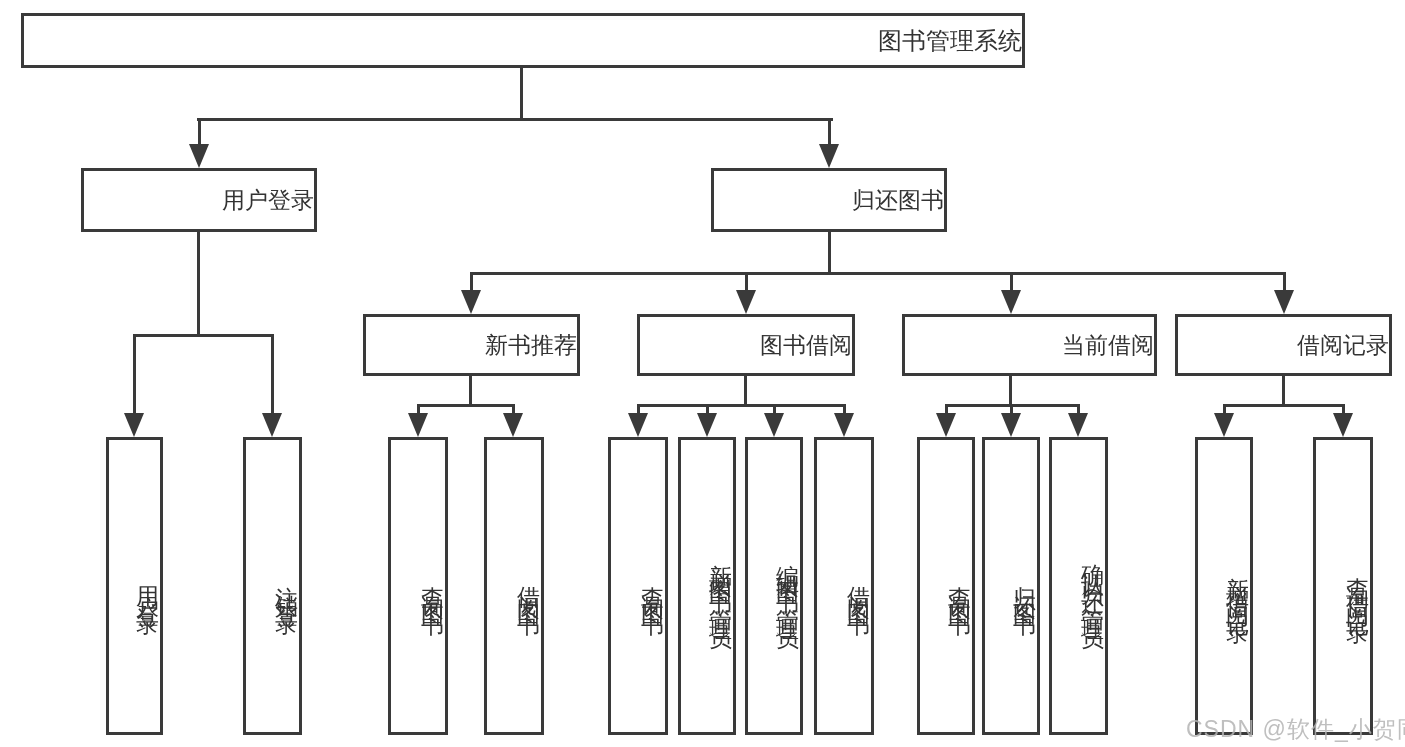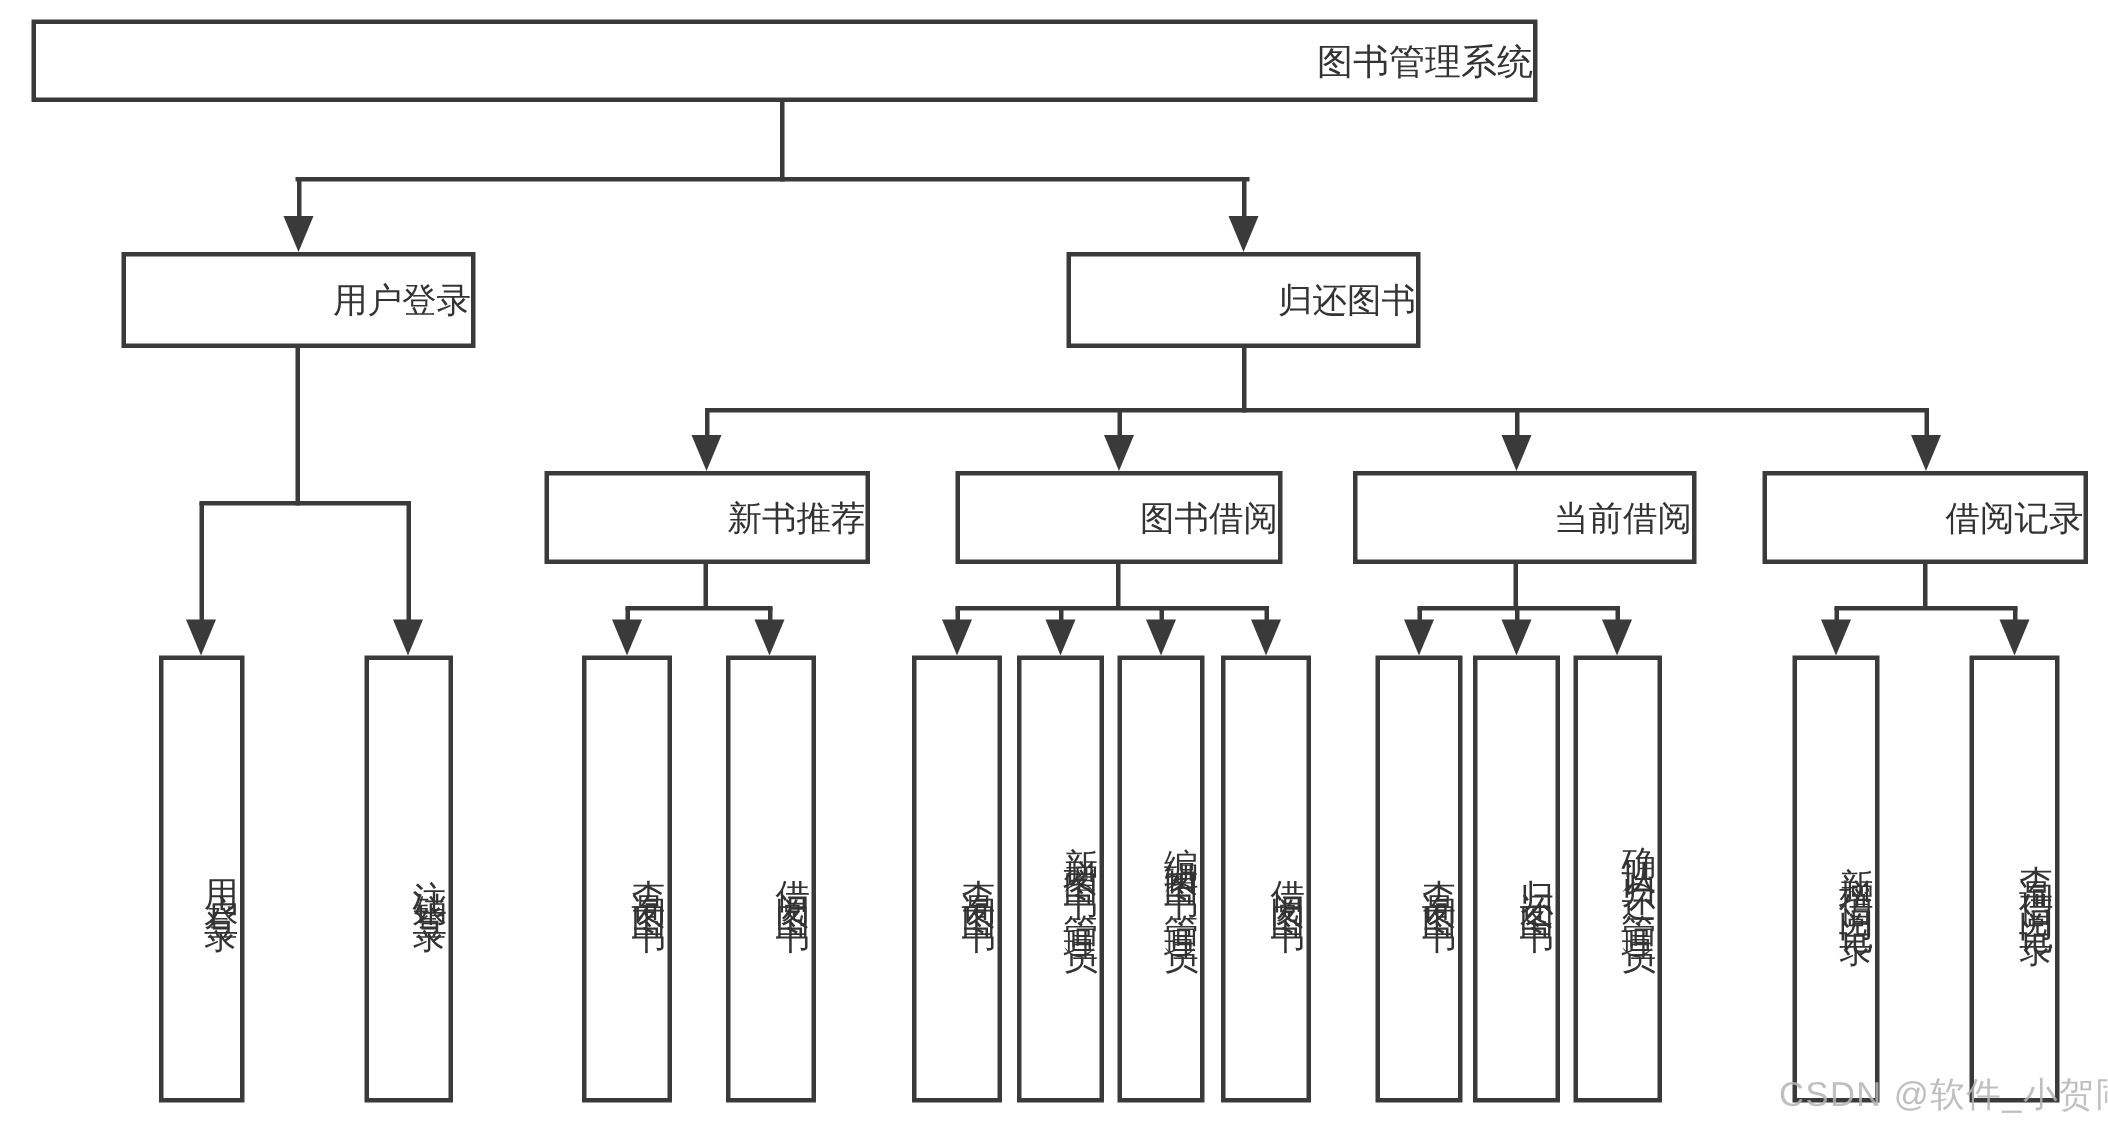--- a/index.html
+++ b/index.html
@@ -53,21 +53,21 @@
   <div class="node" style="left:711px;top:168px;width:236px;height:64px">
     <span>归还图书</span>
   </div>
 
   <div class="node" style="left:363px;top:314px;width:217px;height:62px">
     <span>新书推荐</span>
   </div>
   <div class="node" style="left:637px;top:314px;width:218px;height:62px">
     <span>图书借阅</span>
   </div>
-  <div class="node" style="left:902px;top:314px;width:229px;height:62px">
+  <div class="node" style="left:902px;top:314px;width:255px;height:62px">
     <span>当前借阅</span>
   </div>
   <div class="node" style="left:1175px;top:314px;width:217px;height:62px">
     <span>借阅记录</span>
   </div>
 
   <div class="node vert" style="left:106px;top:437px;width:57px;height:298px">
     <span>用户登录</span>
   </div>
   <div class="node vert" style="left:243px;top:437px;width:59px;height:298px">

